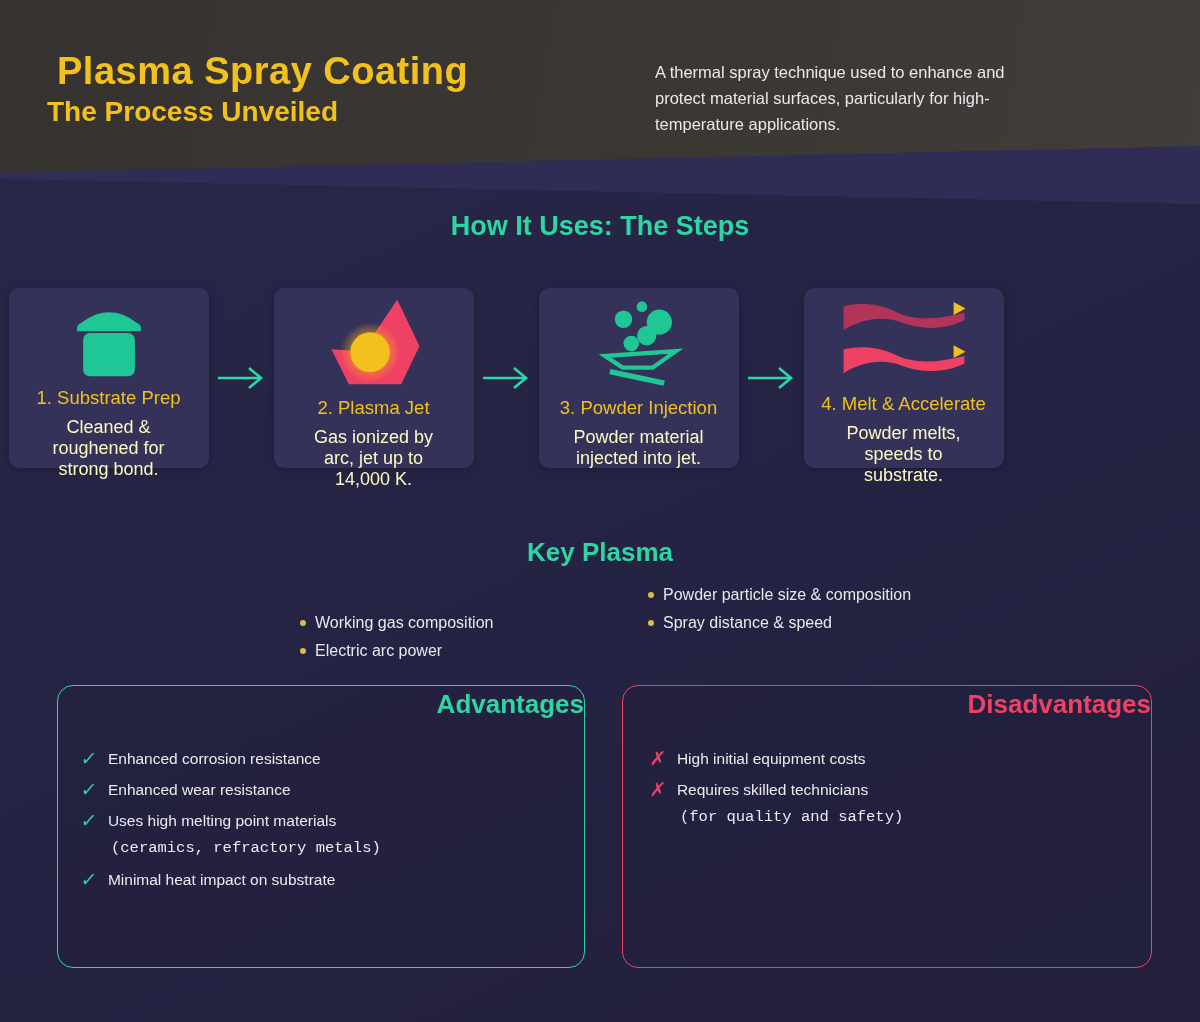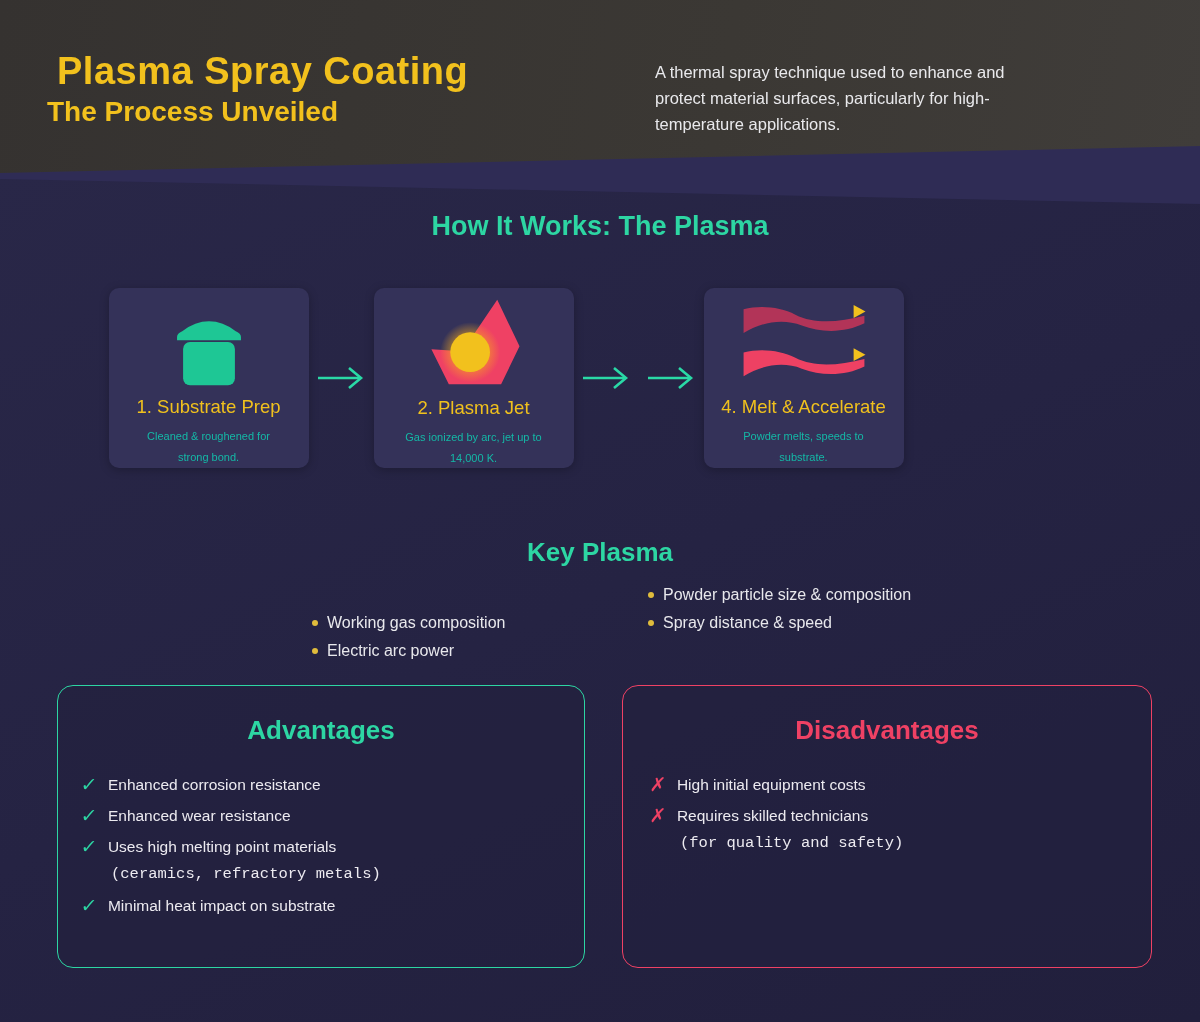--- a/index.html
+++ b/index.html
@@ -47,42 +47,42 @@
     display:flex; justify-content:center; align-items:center;
   }
   .card {
     width:200px; height:180px; background:#343259; border-radius:10px;
     display:flex; flex-direction:column; align-items:center;
     box-shadow:0 2px 10px rgba(0,0,0,.25);
   }
   .card-icon { height:100px; display:flex; align-items:flex-end; justify-content:center; padding-top:14px; }
   .card-title { color:#f0c11d; font-size:18.5px; margin-top:9px; white-space:nowrap; }
   .card-desc {
-    color:#14b8a6; font-size:11px; line-height:21px; text-align:center;
+    color:#fef9c3; font-size:18px; line-height:21px; text-align:center;
     max-width:152px; margin-top:8px;
   }
   .arrow { width:65px; display:flex; justify-content:center; }
   
   .kf-title { top:537px; font-size:26px; }
   .kf-col { position:absolute;text-align:center; }
-  .kf-left { left:312px; top:609px; }
+  .kf-left { left:300px; top:609px; }
   .kf-right { left:648px; top:581px; }
   .kf-item { display:flex; align-items:center; height:28px; color:#e8e8ec; font-size:16px; }
   .kf-dot {
     width:6px; height:6px; border-radius:50%; background:#e0bc3c;
     margin-right:9px; flex:0 0 auto;
   }
   
   .panel {
     position:absolute; top:685px; height:283px; border-radius:16px;
     background:rgba(34,32,62,.55);
   }
   .panel-adv { left:57px; width:528px; border:1.6px solid #2dd6a3; }
   .panel-dis { left:622px; width:530px; border:1.6px solid #ef4164; }
-  .panel h2 { text-align:center; font-size:26px; font-weight:bold; margin-top:29px; }
+  .panel h2 { text-align:right; font-size:26px; font-weight:bold; margin-top:3px; }
   .panel-adv h2 { color:#2dd6a3; }
   .panel-dis h2 { color:#ef4164; }
   .panel-list { margin-top:27px; padding:0 18px 0 23px; }
   .panel-dis .panel-list { padding-left:27px; }
   .p-item { display:flex; gap:11px; margin-bottom:7px; color:#eceaf0; font-size:15.5px; line-height:24px; }
   .p-mark { font-size:19px; line-height:24px; flex:0 0 auto; transform:skewX(-6deg); }
   .mark-check { color:#2dd6a3; }
   .mark-x { color:#ef4164; }
   .p-note { color:#eceaf0; font-size:15.5px; line-height:22px; padding-left:30px; margin:-3px 0 9px;font-family:Liberation Mono, monospace; }
 </style>
@@ -91,21 +91,21 @@
 
 <div class="page">
 
   <div class="header-wedge"></div>
   <div class="header">
     <div class="header-title">Plasma Spray Coating</div>
     <div class="header-subtitle">The Process Unveiled</div>
     <div class="header-desc">A thermal spray technique used to enhance and protect material surfaces, particularly for high-temperature applications.</div>
   </div>
 
-  <div class="section-title steps-title">How It Works: The Plasma</div>
+  <div class="section-title steps-title">How It Uses: The Steps</div>
 
   <div class="steps-row">
 
     <div class="card">
       <div class="card-icon">
         <svg width="88" height="76" viewBox="0 0 100 88">
           <path d="M13 34 L13 30 Q13 26 19 23.5 Q34 12 50 12 Q66 12 81 23.5 Q87 26 87 30 L87 34 Z" fill="#1ec795"></path>
           <rect x="20" y="36" width="60" height="50" rx="8" fill="#1ec795"></rect>
         </svg>
       </div>
@@ -138,20 +138,37 @@
       <div class="card-desc">Gas ionized by arc, jet up to 14,000 K.</div>
     </div>
 
     <div class="arrow">
       <svg width="50" height="26" viewBox="0 0 50 26">
         <line x1="2" y1="13" x2="43" y2="13" stroke="#2ad9a6" stroke-width="2.6"></line>
         <polyline points="33,3 45,13 33,23" fill="none" stroke="#2ad9a6" stroke-width="2.6"></polyline>
       </svg>
     </div>
 
+    <div class="card">
+      <div class="card-icon">
+        <svg width="100" height="92" viewBox="0 0 100 95">
+          <g fill="#1fc795">
+            <circle cx="34" cy="24" r="9"></circle>
+            <circle cx="53" cy="11" r="5.5"></circle>
+            <circle cx="71" cy="27" r="13"></circle>
+            <circle cx="58" cy="41" r="10"></circle>
+            <circle cx="42" cy="49" r="8"></circle>
+          </g>
+          <polygon points="15,62 88,57 64,74 33,74" fill="none" stroke="#1fc795" stroke-width="4.5"></polygon>
+          <line x1="20" y1="78" x2="76" y2="90" stroke="#1fc795" stroke-width="5.5"></line>
+        </svg>
+      </div>
+      <div class="card-title">3. Powder Injection</div>
+      <div class="card-desc">Powder material injected into jet.</div>
+    </div>
 
     <div class="arrow">
       <svg width="50" height="26" viewBox="0 0 50 26">
         <line x1="2" y1="13" x2="43" y2="13" stroke="#2ad9a6" stroke-width="2.6"></line>
         <polyline points="33,3 45,13 33,23" fill="none" stroke="#2ad9a6" stroke-width="2.6"></polyline>
       </svg>
     </div>
 
     <div class="card">
       <div class="card-icon">

